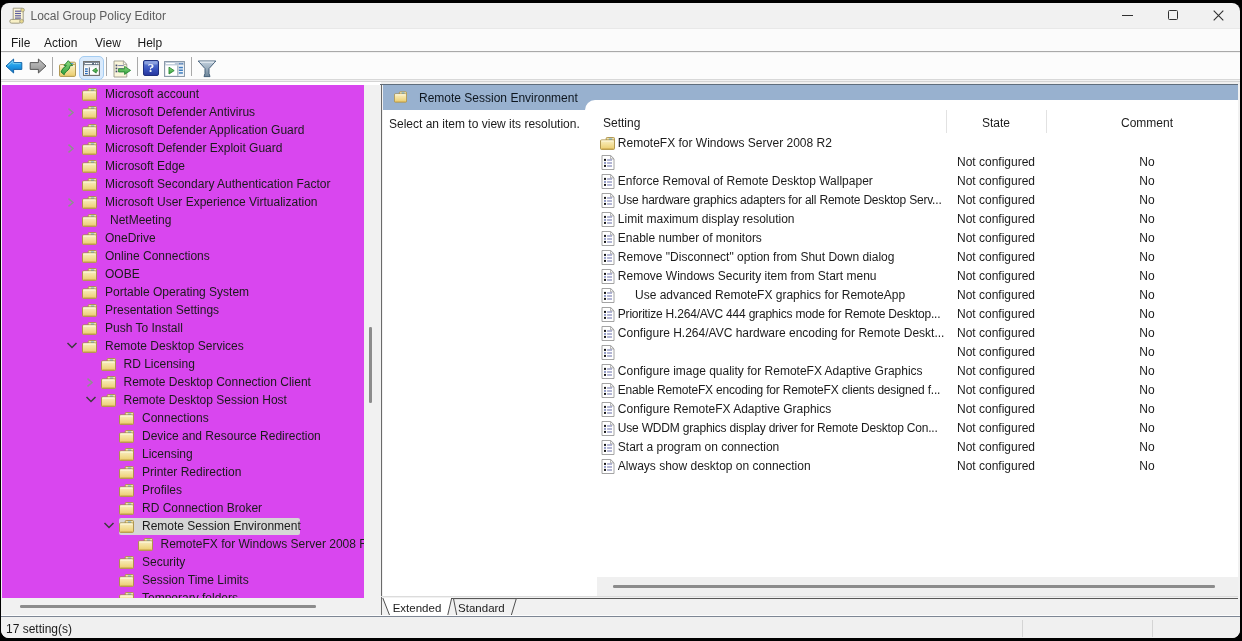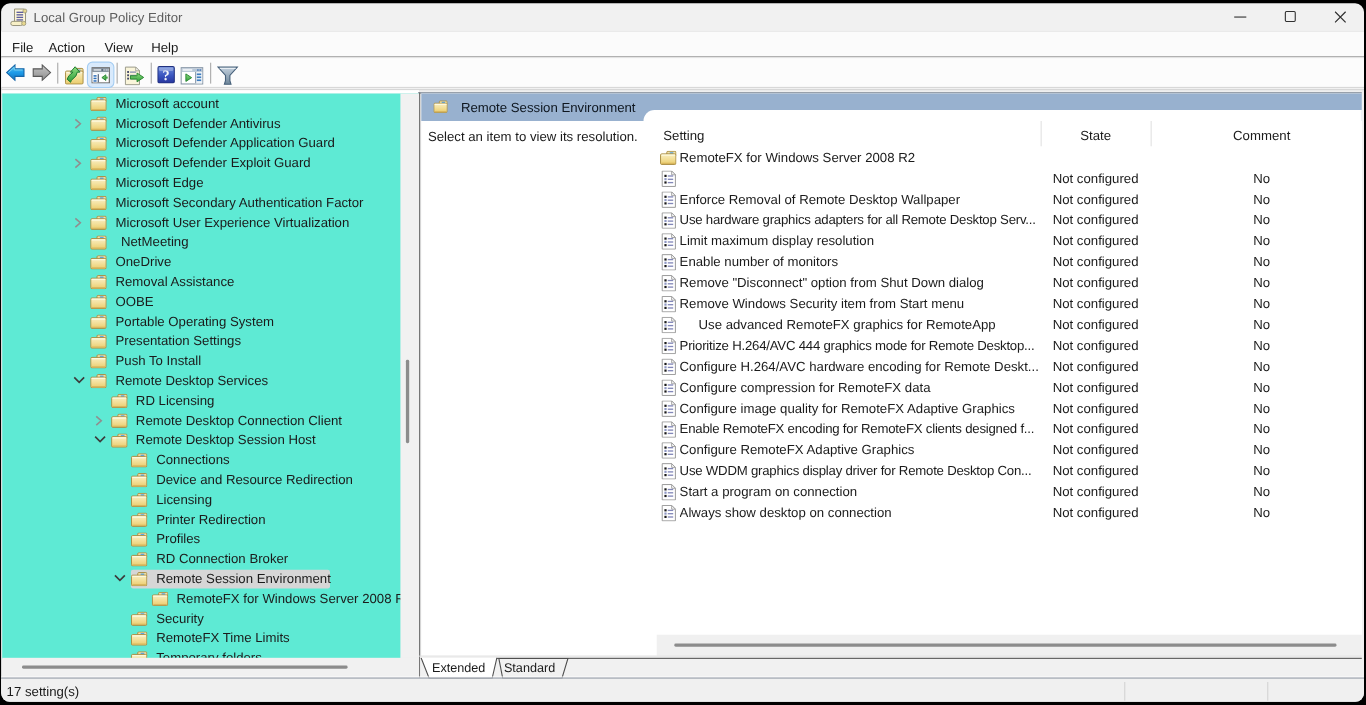--- a/index.html
+++ b/index.html
@@ -138,21 +138,21 @@
 <div class="a" style="left:190px;top:54px;width:1.2px;height:19px;background:#a9a9a9"></div>
 <svg class="a" style="left:196px;top:57px" width="20" height="18" viewBox="0 0 20 18">
  <path d="M1.2 1 H18.8 L12 8.6 V13.4 L13 16.6 H7 L8 13.4 V8.6 Z" fill="url(#gfun)" stroke="#46607a" stroke-width="1"></path>
  <path d="M2.8 2.1 H17.2" stroke="#e7edf3" stroke-width="1.1" fill="none"></path>
 </svg>
 
 <div class="a" style="left:0;top:77.5px;width:1239px;height:4.5px;background:#efefef"></div>
 <div class="a" style="left:0;top:78.4px;width:1239px;height:1px;background:#d4d4d4"></div>
 <div class="a" style="left:1px;top:79.4px;width:379px;height:3px;background:#fff"></div>
 <div class="a" style="left:379px;top:80.6px;width:858px;height:1.3px;background:#5f6d7c"></div>
-<div class="a" style="left:1px;top:82px;width:379px;height:514px;background:#5eead4;overflow:hidden" id="tree">
+<div class="a" style="left:1px;top:82px;width:379px;height:514px;background:#d946ef;overflow:hidden" id="tree">
 <div class="a" style="left:116.5px;top:432.5px;width:181px;height:17px;background:#d6d6d6;border-radius:2px"></div>
 <div class="a" style="left:80px;top:2.5px">
         <svg width="15" height="13" viewBox="0 0 15 13">
           <rect x="6.2" y="0.5" width="8.3" height="4.5" rx="1" fill="#f3e3a8" stroke="#a98e45" stroke-width="0.9"></rect>
           <rect x="8.7" y="1.4" width="3.6" height="1.3" rx="0.6" fill="#5aa7e8"></rect>
           <rect x="0.5" y="2.9" width="14" height="9.6" rx="1.1" fill="url(#gf)" stroke="#a98e45" stroke-width="0.9"></rect>
           <path d="M1.4 4 H13.6" stroke="#fdf8dd" stroke-width="1.2" fill="none"></path>
           <path d="M1.4 11.6 H13.6" stroke="#d9b75e" stroke-width="1.2" fill="none"></path>
         </svg>
       </div>
@@ -254,21 +254,21 @@
 <div class="a t12" style="left:103px;top:146px">OneDrive</div>
 <div class="a" style="left:80px;top:164.5px">
         <svg width="15" height="13" viewBox="0 0 15 13">
           <rect x="6.2" y="0.5" width="8.3" height="4.5" rx="1" fill="#f3e3a8" stroke="#a98e45" stroke-width="0.9"></rect>
           <rect x="8.7" y="1.4" width="3.6" height="1.3" rx="0.6" fill="#5aa7e8"></rect>
           <rect x="0.5" y="2.9" width="14" height="9.6" rx="1.1" fill="url(#gf)" stroke="#a98e45" stroke-width="0.9"></rect>
           <path d="M1.4 4 H13.6" stroke="#fdf8dd" stroke-width="1.2" fill="none"></path>
           <path d="M1.4 11.6 H13.6" stroke="#d9b75e" stroke-width="1.2" fill="none"></path>
         </svg>
       </div>
-<div class="a t12" style="left:103px;top:164px">Removal Assistance</div>
+<div class="a t12" style="left:103px;top:164px">Online Connections</div>
 <div class="a" style="left:80px;top:182.5px">
         <svg width="15" height="13" viewBox="0 0 15 13">
           <rect x="6.2" y="0.5" width="8.3" height="4.5" rx="1" fill="#f3e3a8" stroke="#a98e45" stroke-width="0.9"></rect>
           <rect x="8.7" y="1.4" width="3.6" height="1.3" rx="0.6" fill="#5aa7e8"></rect>
           <rect x="0.5" y="2.9" width="14" height="9.6" rx="1.1" fill="url(#gf)" stroke="#a98e45" stroke-width="0.9"></rect>
           <path d="M1.4 4 H13.6" stroke="#fdf8dd" stroke-width="1.2" fill="none"></path>
           <path d="M1.4 11.6 H13.6" stroke="#d9b75e" stroke-width="1.2" fill="none"></path>
         </svg>
       </div>
 <div class="a t12" style="left:103px;top:182px">OOBE</div>
@@ -454,21 +454,21 @@
 <div class="a t12" style="left:140px;top:470px">Security</div>
 <div class="a" style="left:117px;top:488.5px">
         <svg width="15" height="13" viewBox="0 0 15 13">
           <rect x="6.2" y="0.5" width="8.3" height="4.5" rx="1" fill="#f3e3a8" stroke="#a98e45" stroke-width="0.9"></rect>
           <rect x="8.7" y="1.4" width="3.6" height="1.3" rx="0.6" fill="#5aa7e8"></rect>
           <rect x="0.5" y="2.9" width="14" height="9.6" rx="1.1" fill="url(#gf)" stroke="#a98e45" stroke-width="0.9"></rect>
           <path d="M1.4 4 H13.6" stroke="#fdf8dd" stroke-width="1.2" fill="none"></path>
           <path d="M1.4 11.6 H13.6" stroke="#d9b75e" stroke-width="1.2" fill="none"></path>
         </svg>
       </div>
-<div class="a t12" style="left:140px;top:488px">RemoteFX Time Limits</div>
+<div class="a t12" style="left:140px;top:488px">Session Time Limits</div>
 <div class="a" style="left:117px;top:506.5px">
         <svg width="15" height="13" viewBox="0 0 15 13">
           <rect x="6.2" y="0.5" width="8.3" height="4.5" rx="1" fill="#f3e3a8" stroke="#a98e45" stroke-width="0.9"></rect>
           <rect x="8.7" y="1.4" width="3.6" height="1.3" rx="0.6" fill="#5aa7e8"></rect>
           <rect x="0.5" y="2.9" width="14" height="9.6" rx="1.1" fill="url(#gf)" stroke="#a98e45" stroke-width="0.9"></rect>
           <path d="M1.4 4 H13.6" stroke="#fdf8dd" stroke-width="1.2" fill="none"></path>
           <path d="M1.4 11.6 H13.6" stroke="#d9b75e" stroke-width="1.2" fill="none"></path>
         </svg>
       </div>
 <div class="a t12" style="left:140px;top:506px">Temporary folders</div>
@@ -661,21 +661,20 @@
         <path d="M1 0.5 H9.6 L13 3.9 V14.5 H1 Z" fill="#fff" stroke="#9a9a9a" stroke-width="0.9"></path>
         <path d="M9.6 0.5 V3.9 H13 Z" fill="#fcfcfc" stroke="#9a9a9a" stroke-width="0.8"></path>
         <rect x="3" y="3.9" width="2" height="2" fill="#1a1a1a"></rect>
         <rect x="6.1" y="4.4" width="4.9" height="1.2" fill="#8287b8"></rect>
         <rect x="3" y="6.9" width="2" height="2" fill="#8e97c4"></rect>
         <rect x="6.1" y="7.4" width="4.9" height="1.2" fill="#8287b8"></rect>
         <rect x="3" y="9.9" width="2" height="2" fill="#1a1a1a"></rect>
         <rect x="6.1" y="10.4" width="4.9" height="1.2" fill="#8287b8"></rect>
       </svg>
     </div>
-<div class="a t12" style="left:616.8px;top:342.4px;width:332px;overflow:hidden">Configure compression for RemoteFX data</div>
 <div class="a t12" style="left:945px;top:342.4px;width:100px;text-align:center">Not configured</div>
 <div class="a t12" style="left:1081px;top:342.4px;width:130px;text-align:center">No</div>
 <div class="a" style="left:600px;top:360.9px">
       <svg width="14" height="15" viewBox="0 0 14 15">
         <path d="M1 0.5 H9.6 L13 3.9 V14.5 H1 Z" fill="#fff" stroke="#9a9a9a" stroke-width="0.9"></path>
         <path d="M9.6 0.5 V3.9 H13 Z" fill="#fcfcfc" stroke="#9a9a9a" stroke-width="0.8"></path>
         <rect x="3" y="3.9" width="2" height="2" fill="#1a1a1a"></rect>
         <rect x="6.1" y="4.4" width="4.9" height="1.2" fill="#8287b8"></rect>
         <rect x="3" y="6.9" width="2" height="2" fill="#8e97c4"></rect>
         <rect x="6.1" y="7.4" width="4.9" height="1.2" fill="#8287b8"></rect>

